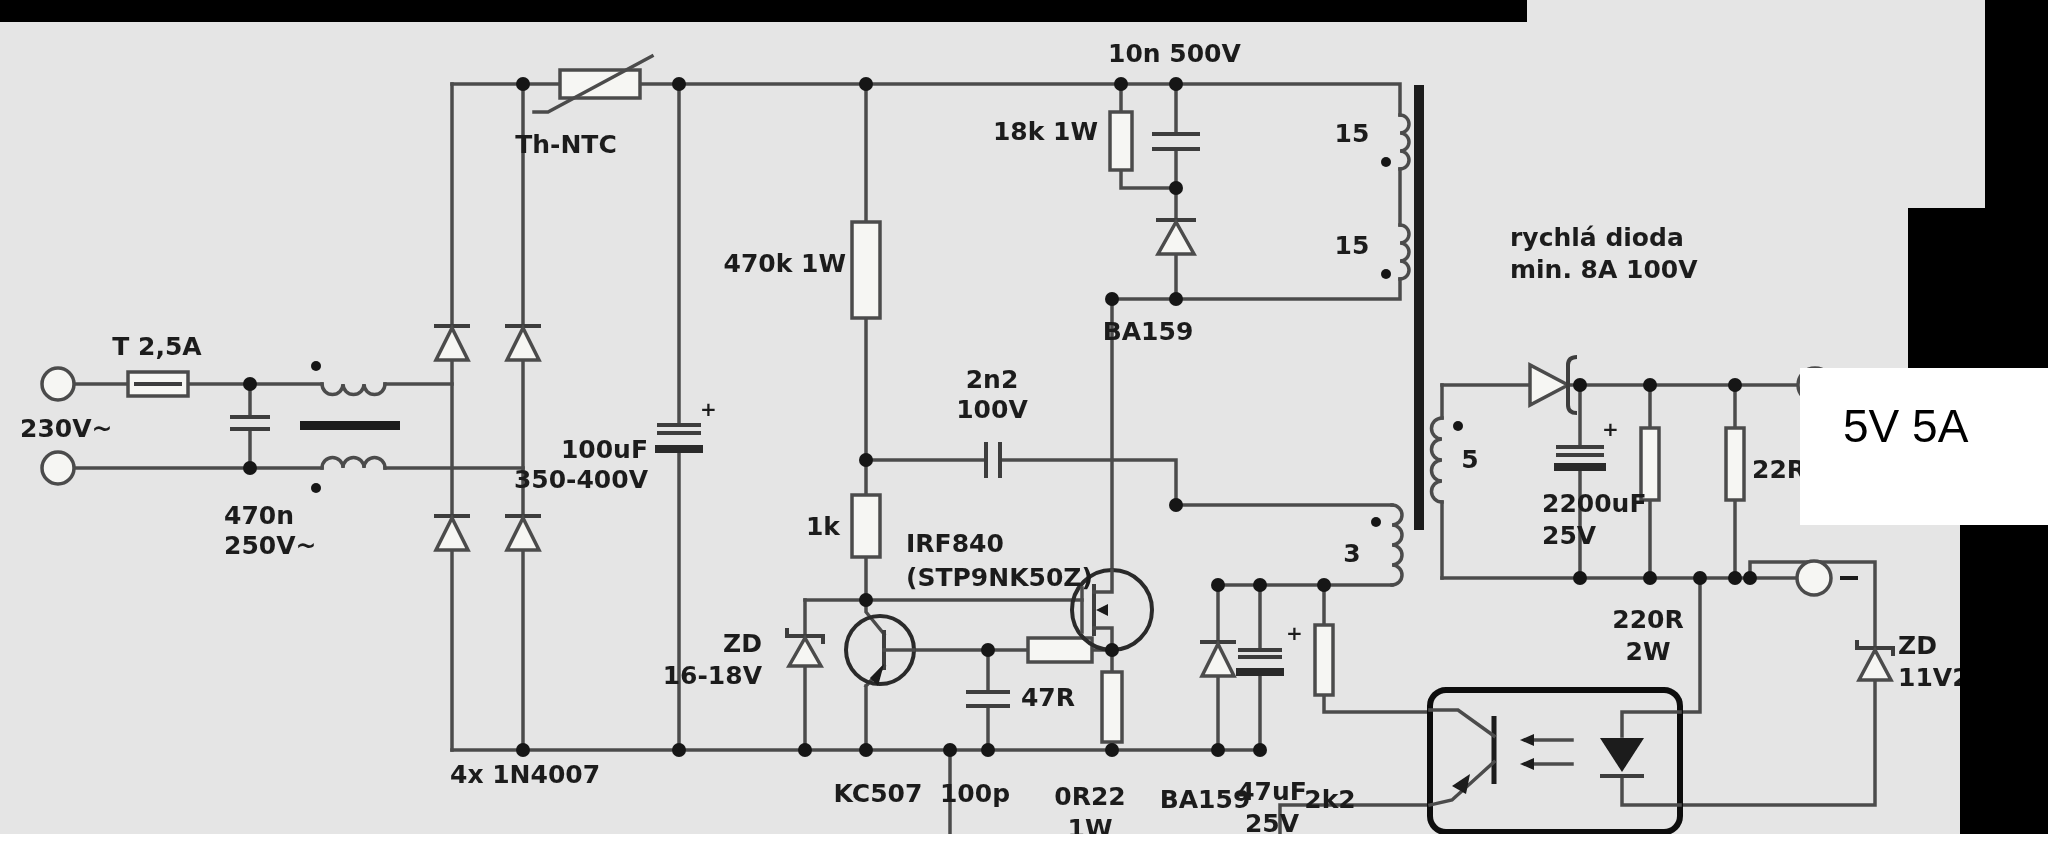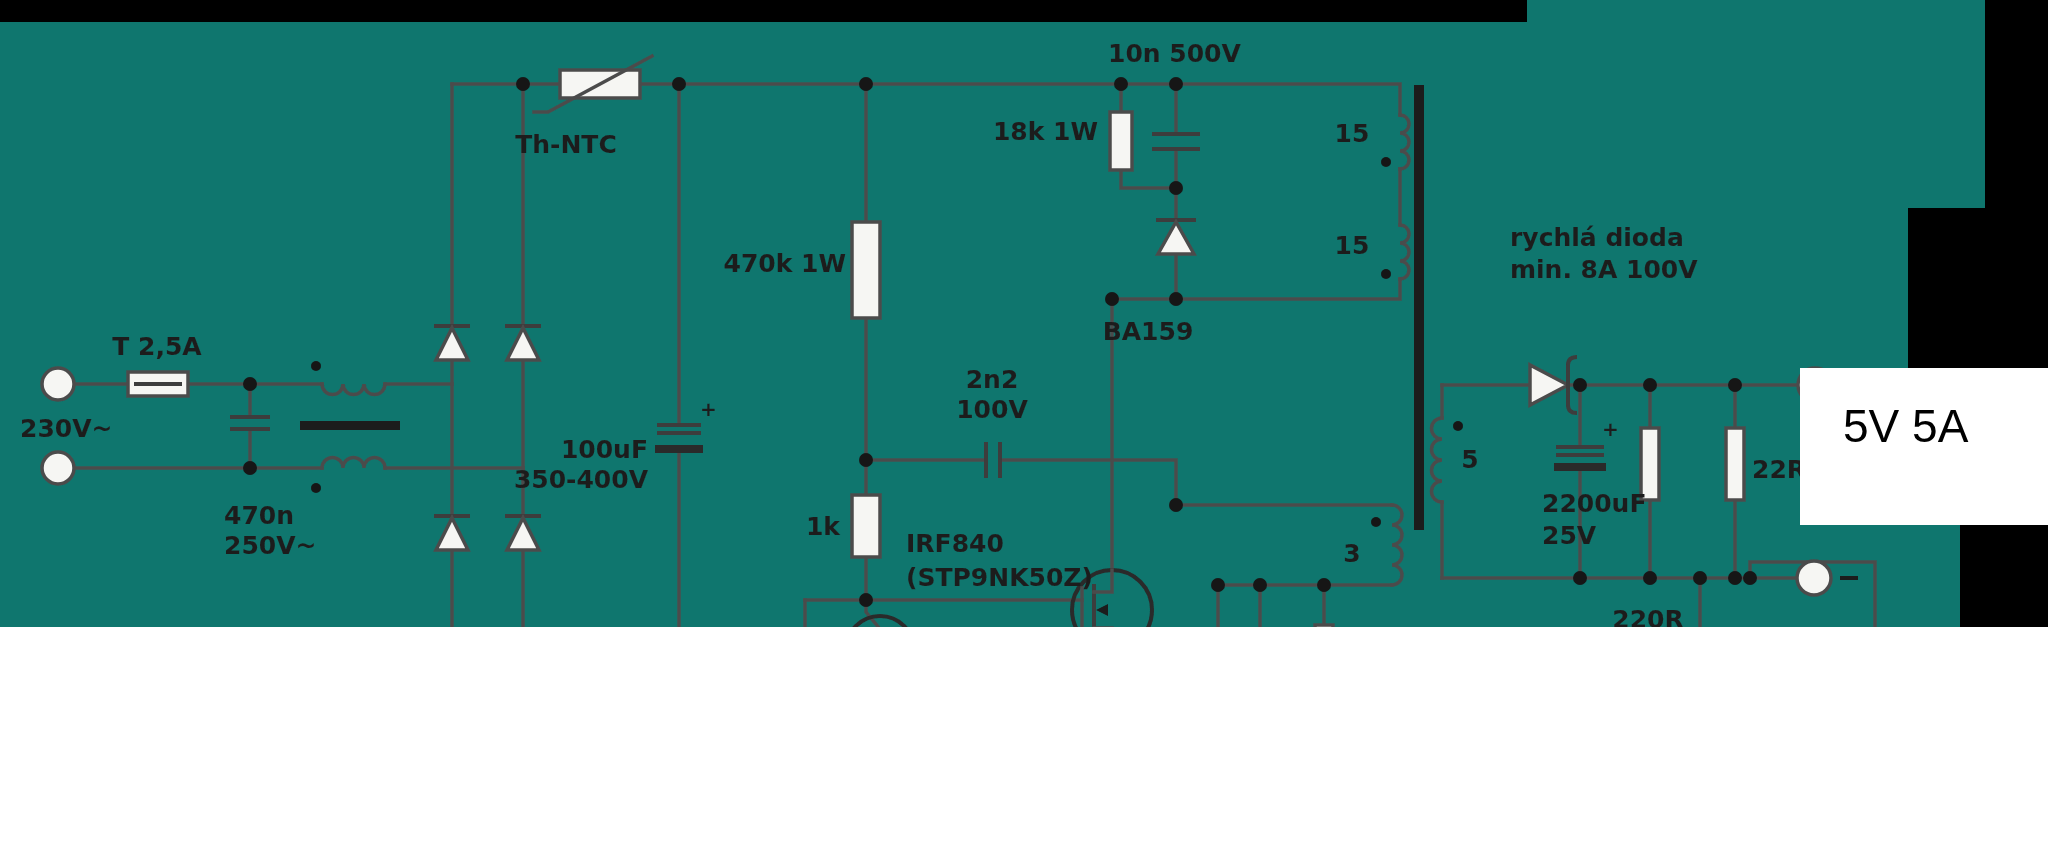--- a/index.html
+++ b/index.html
@@ -1,16 +1,16 @@
 <!DOCTYPE html>
 <html><head>
 <meta charset="utf-8">
 <style>
   html,body{margin:0;padding:0;background:#fff;}
-  #canvas{position:relative;width:2048px;height:627px;background:#0f766e;overflow:hidden;
+  #canvas{position:relative;width:2048px;height:834px;background:#e5e5e5;overflow:hidden;
           font-family:"DejaVu Sans",sans-serif;}
   svg{position:absolute;left:0;top:0;}
   .lbl{font-family:"DejaVu Sans",sans-serif;font-weight:bold;font-size:25px;fill:#1f1f1f;}
   .lbl-sm{font-family:"DejaVu Sans",sans-serif;font-weight:bold;font-size:20px;fill:#1f1f1f;}
   .overlay-lbl{font-family:"Liberation Sans",sans-serif;font-size:46px;fill:#000;}
   .wire{stroke:#4c4c4c;stroke-width:3.5;fill:none;stroke-linecap:square;}
   .comp{stroke:#4c4c4c;stroke-width:3.5;fill:#f6f6f3;}
   .plate{stroke:#3d3d3d;stroke-width:4;fill:none;}
   .plate-thick{stroke:#2a2a2a;stroke-width:8;fill:none;}
   .dot{fill:#161616;}

